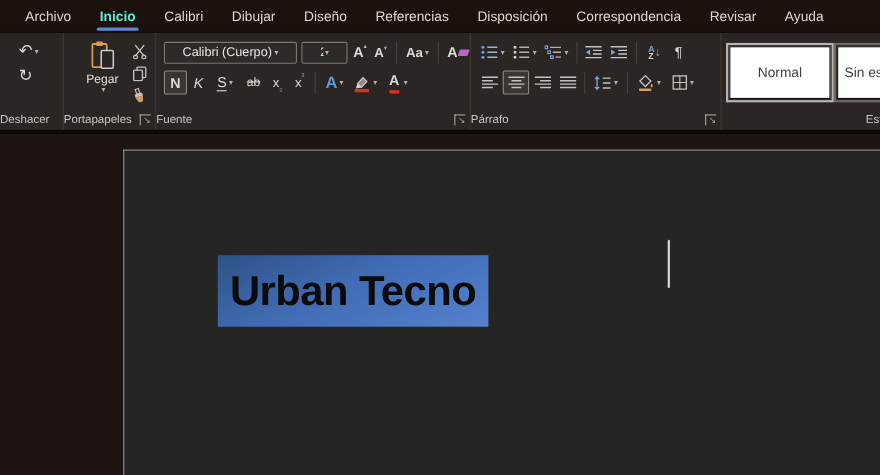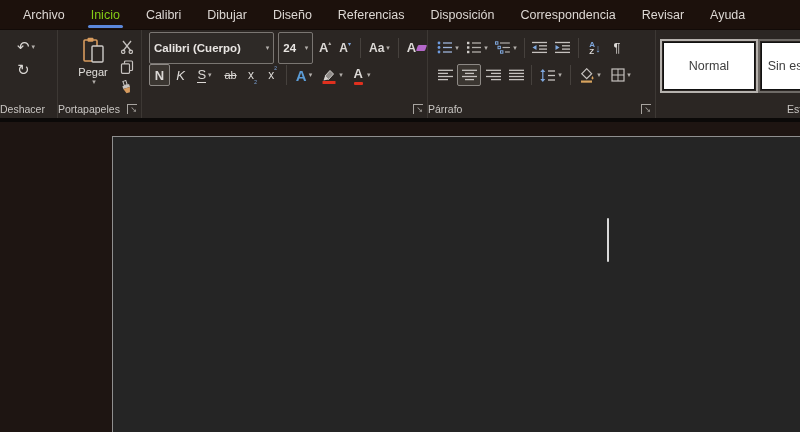--- a/index.html
+++ b/index.html
@@ -11,21 +11,21 @@
   }
   
   .menubar {
     height:30px; background:#1c110c; display:flex; align-items:flex-start;
     padding-left:10px; border-bottom:1px solid #120b08;
   }
   .mtab {
     position:relative; color:#ddd8d4; font-size:12.5px; padding:0 13px;
     height:30px; display:flex; align-items:center; cursor:default; white-space:nowrap;
   }
-  .mtab.active { color:#84cc16; font-weight:normal; }
+  .mtab.active { color:#5eead4; font-weight:bold; }
   .mtab.active::after {
     content:""; position:absolute; left:10px; right:10px; bottom:2px;
     height:3px; background:#5b87d9; border-radius:2px;
   }
   
   .ribbon {
     height:92px; background:#2b2623; display:flex;
     border-bottom:4px solid #0b0908;
   }
   .group { position:relative; padding-top:7px; border-right:1px solid #3d3834; }
@@ -52,23 +52,23 @@
   
   .g-clip { width:84px; display:flex; }
   .paste-big { width:46px; margin-left:12px; display:flex; flex-direction:column; align-items:center; cursor:pointer; }
   .paste-big .plabel { font-size:11px; color:#e2dfdc; margin-top:2px; }
   .clip-side { display:flex; flex-direction:column; gap:4px; margin-left:2px; margin-top:2px; }
   
   .g-font { width:286px; }
   .f-row1 { display:flex; align-items:center; gap:4px; padding-left:7px; height:21px; }
   .f-row2 { display:flex; align-items:center; gap:1px; padding-left:7px; height:28px; margin-top:3px; }
   .combo {
-    height:32px; border:1px solid #7a7672; border-radius:2px; background:#2e2a27;
+    height:20px; border:1px solid #7a7672; border-radius:2px; background:#2e2a27;
     display:flex; align-items:center; font-size:11.5px; color:#e8e5e2;
-    padding:0 4px; cursor:pointer;font-weight:bold;
+    padding:0 16px; cursor:pointer;
   }
   .combo .cname { flex:1; white-space:nowrap; overflow:hidden; }
   .combo-font { width:158px; }
   .combo-size { width:42px; }
   .f-letter { font-size:13px; font-weight:bold; }
   .sm { font-size:12px; }
   .blue { color:#5b9bd5; }
   .digit { color:#7fa7dd; font-size:8px; }
   .colorbar { position:absolute; left:2px; right:2px; bottom:1px; height:3px; background:#e0301e; border-radius:1px; }
   .stack { position:relative; }
@@ -250,20 +250,21 @@
           <span class="carety">▾</span>
         </div>
         <div class="btn" style="width:28px;height:22px;">
           <span class="stack" style="display:inline-block;padding:0 2px 4px 2px;">
             <span class="f-letter">A</span>
             <span class="colorbar"></span>
           </span>
           <span class="carety">▾</span>
         </div>
       </div>
+      <div class="g-label">Fuente</div>
       <div class="launcher">↘</div>
     </div>
 
     <div class="group g-para">
       <div class="p-row1">
         <div class="btn" style="width:28px;">
           <span>
             <svg width="16" height="13" viewBox="0 0 16 13">
               <circle cx="2" cy="2" r="1.4" fill="#6f9ce0"></circle>
                 <line x1="6" y1="2" x2="15" y2="2" stroke="#9db3da" stroke-width="1.3"></line>
@@ -422,17 +423,20 @@
         <div class="style-box selected">Normal</div>
         <div class="style-box plain">Sin espaciado</div>
       </div>
       <div class="g-label estilos-label">Estilos</div>
     </div>
 
   </div>
 
   <div class="canvas">
     <div class="page">
+      <div class="selection">
+        <span class="seltext">Urban Tecno</span>
+      </div>
       <div class="caret-line"></div>
     </div>
   </div>
 
 </div>
 
 </body></html>

